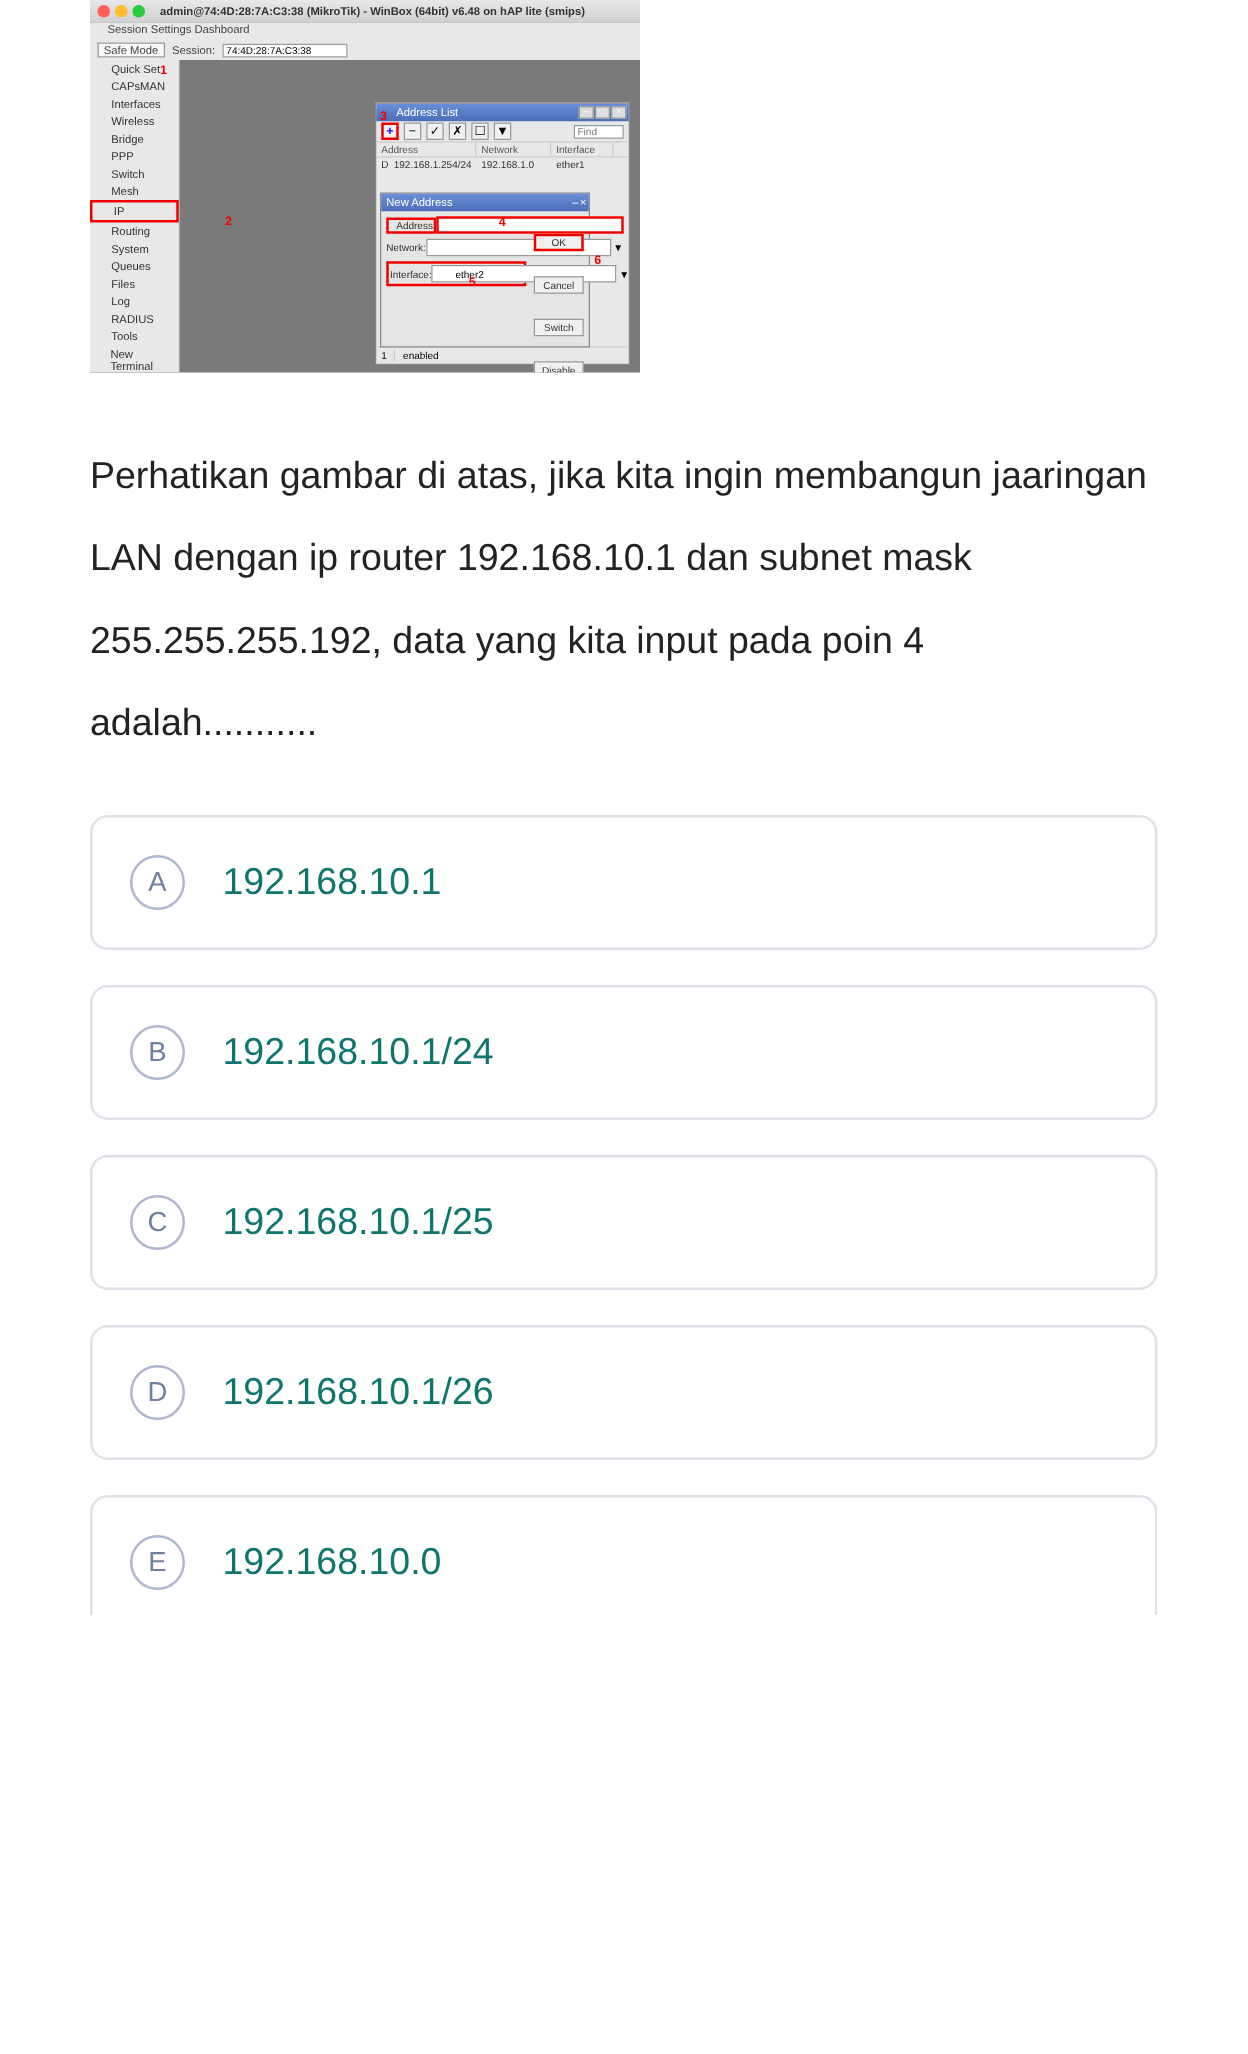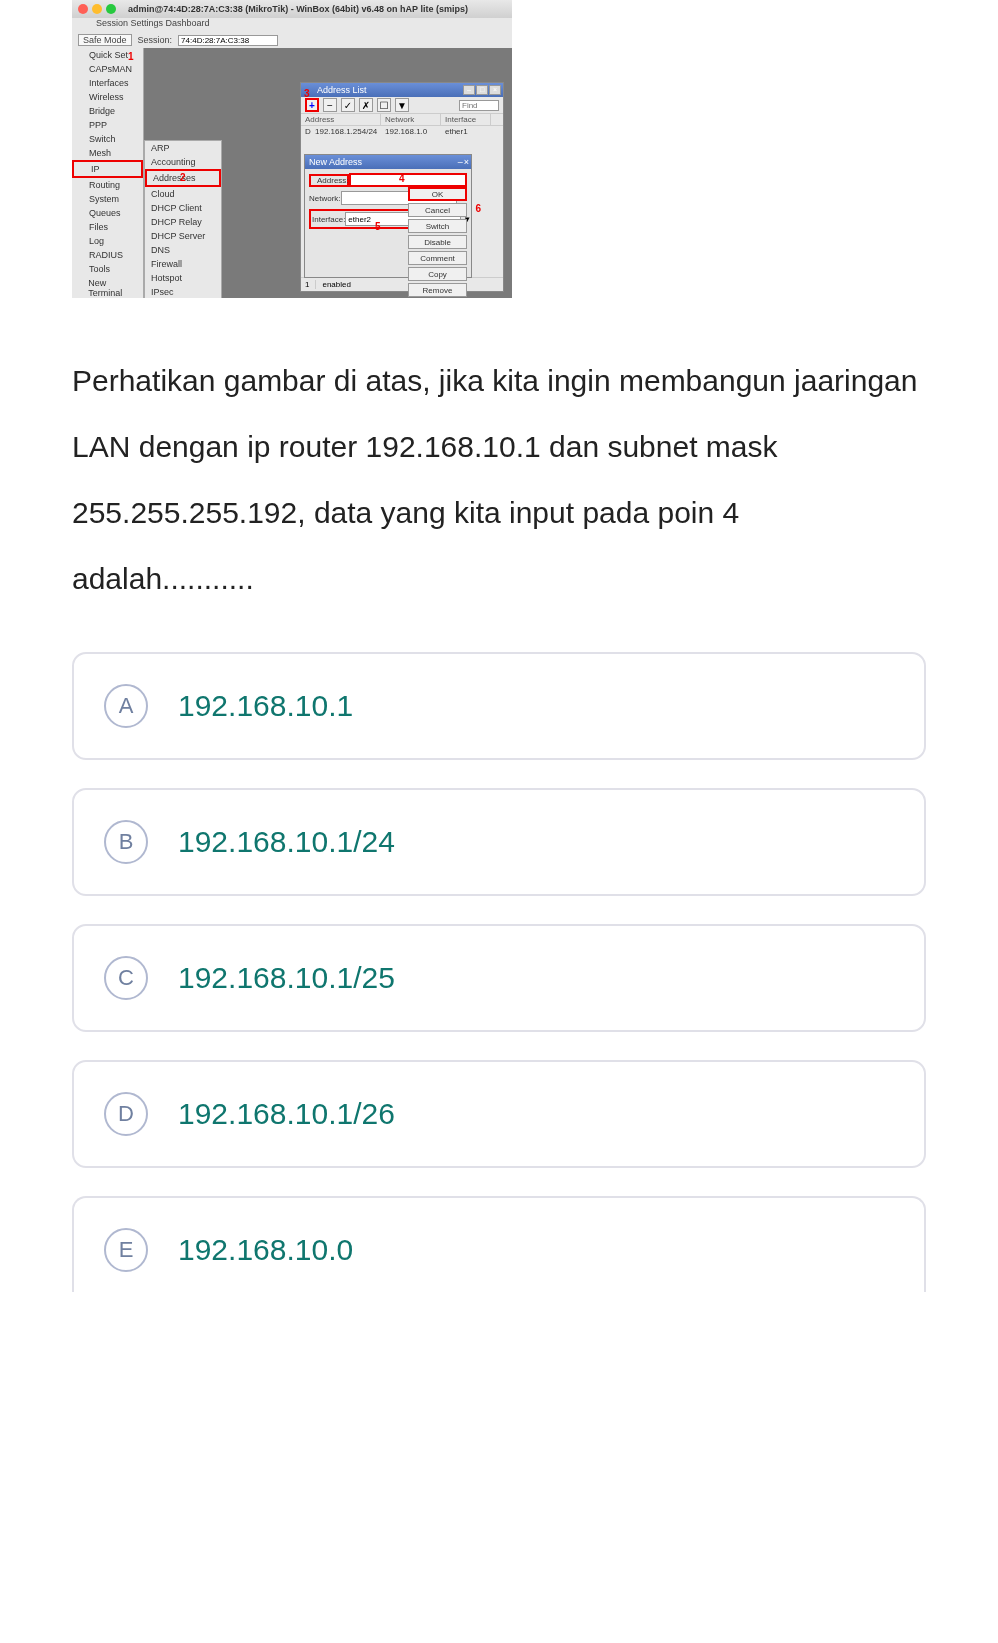--- a/index.html
+++ b/index.html
@@ -2,21 +2,21 @@
 <html><head>
 <meta charset="utf-8">
 <style>
 * { box-sizing: border-box; margin: 0; padding: 0; }
 body { font-family: -apple-system, BlinkMacSystemFont, "Segoe UI", Arial, sans-serif; background: #fff; width: 998px; }
 .screenshot { width: 440px; height: 298px; margin: 0 0 0 72px; position: relative; background: #7a7a7a; overflow: hidden; font-size: 9px; }
 .win-title { position: absolute; top: 0; left: 0; right: 0; height: 18px; background: linear-gradient(#e8e8e8,#d0d0d0); display: flex; align-items: center; padding-left: 6px; gap: 4px; }
 .dot { width: 10px; height: 10px; border-radius: 50%; display: inline-block; }
 .dot.r{background:#ff5f56}.dot.y{background:#ffbd2e}.dot.g{background:#27c93f}
 .win-title-text { margin-left: 8px; font-size: 9px; color: #333; font-weight: bold; }
-.menubar { position: absolute; top: 18px; left: 0; right: 0; height: 14px; background: #e8e8e8; font-size: 9px; color: #444; padding-left: 24px; }
+.menubar { position: absolute; top: 18px; left: 0; right: 0; height: 14px; background: #e8e8e8; font-size: 9px; color: #444; padding-left: 14px; }
 .sessionbar { position: absolute; top: 32px; left: 0; right: 0; height: 16px; background: #e8e8e8; font-size: 9px; color: #444; padding-left: 6px; display: flex; align-items: center; gap: 6px; }
 .sessionbar input { font-size: 8px; width: 100px; border: 1px solid #999; padding: 0 2px; }
 .sidebar { position: absolute; top: 48px; left: 0; width: 72px; bottom: 0; background: #e8e8e8; border-right: 1px solid #aaa; }
 .side-item { font-size: 9px; color: #333; padding: 2px 4px; display: flex; align-items: center; gap: 3px; cursor: pointer; }
 .side-item .ic { width: 10px; height: 10px; display: inline-block; }
 .side-item.ip { border: 2px solid #e00; }
 .red1 { position: absolute; left: 56px; top: 3px; color: #e00; font-weight: bold; font-size: 10px; }
 .submenu { position: absolute; top: 140px; left: 72px; width: 78px; background: #e8e8e8; border: 1px solid #aaa; }
 .sub-item { font-size: 9px; color: #333; padding: 2px 6px; cursor: pointer; }
 .sub-item.addr { border: 2px solid #e00; }
@@ -34,27 +34,27 @@
 .addrlist-head div { padding: 1px 4px; border-right: 1px solid #ccc; }
 .addrlist-row { display: flex; font-size: 8px; color: #333; }
 .addrlist-row div { padding: 1px 4px; }
 .addrlist-foot { position:absolute; bottom:0; left:0; right:0; height:14px; border-top:1px solid #ccc; font-size:8px; padding-left:4px; display:flex; align-items:center;}
 .newaddr { position: absolute; top: 154px; left: 232px; width: 168px; height: 124px; background: #e5e5e5; border: 1px solid #888; z-index: 3; }
 .newaddr-title { height: 14px; background: linear-gradient(#6a8fd8,#4a6fb8); color: #fff; font-size: 9px; padding-left: 4px; display:flex; align-items:center; justify-content:space-between;}
 .newaddr-title .wbtns { display:flex; gap:1px; padding-right:2px;}
 .newaddr-body { position:relative; padding: 4px; }
 .field-row { display: flex; align-items: center; margin-bottom: 4px; font-size: 8px; }
 .field-row label { width: 40px; color:#333; }
-.field-row .inp { flex:1; height: 14px; border: 1px solid #999; background:#fff; font-size:8px; padding:0 2px;}
+.field-row .inp { flex:1; height: 14px; border: 1px solid #999; background:#fff; font-size:8px; padding:0 18px;}
 .field-row.addr-row label { border:2px solid #e00; padding:0 6px;}
 .field-row.addr-row .inp { border:2px solid #e00; }
 .red4 { position:absolute; left:94px; top:4px; color:#e00; font-weight:bold; font-size:10px; z-index:4;}
 .field-row.iface-row { border:2px solid #e00; padding:1px;}
 .red5 { position:absolute; left:70px; top:52px; color:#e00; font-weight:bold; font-size:10px;}
-.btns-col { position:absolute; right:4px; top:18px; width:59px; display:flex; flex-direction:column; gap:2px;}
+.btns-col { position:absolute; right:4px; top:18px; width:40px; display:flex; flex-direction:column; gap:20px;}
 .dbtn { height:14px; border:1px solid #999; background:#f0f0f0; font-size:8px; display:flex; align-items:center; justify-content:center; color:#333;}
 .dbtn.ok { border:2px solid #e00;}
 .red6 { position:absolute; right:-10px; top:34px; color:#e00; font-weight:bold; font-size:10px;}
 .question { margin: 50px 72px 0 72px; font-size: 30px; color: #222; line-height: 2.2; }
 .choices { margin: 40px 72px 0 72px; display: flex; flex-direction: column; gap: 28px; }
 .choice { border: 2px solid #e0e0e8; border-radius: 14px; padding: 30px 30px; display: flex; align-items: center; gap: 30px; cursor: pointer; background: #fff; }
 .choice-letter { width: 44px; height: 44px; border: 2px solid #b0b8d0; border-radius: 50%; display: flex; align-items: center; justify-content: center; font-size: 22px; color: #7080a0; flex-shrink: 0; }
 .choice-text { font-size: 30px; color: #0f766e; }
 .choice.last { border-bottom-left-radius:0; border-bottom-right-radius:0; border-bottom:none; padding-bottom:20px;}
 </style>
@@ -141,34 +141,20 @@
           <span class="ic"></span>
           <span>Tools</span>
         </div>
       <div class="side-item">
           <span class="ic"></span>
           <span>New Terminal</span>
         </div>
 
     </div>
   </div>
-  <div class="submenu">
-    <div class="sub-item">ARP</div>
-    <div class="sub-item">Accounting</div>
-    <div class="sub-item addr">Addresses</div>
-    <div class="sub-item">Cloud</div>
-    <div class="sub-item">DHCP Client</div>
-    <div class="sub-item">DHCP Relay</div>
-    <div class="sub-item">DHCP Server</div>
-    <div class="sub-item">DNS</div>
-    <div class="sub-item">Firewall</div>
-    <div class="sub-item">Hotspot</div>
-    <div class="sub-item">IPsec</div>
-
-  </div>
   <span class="red2">2</span>
   <div class="addrlist">
     <div class="addrlist-title">
       <span>Address List</span>
       <span class="wbtns">
           <span class="wbtn">–</span>
           <span class="wbtn">□</span>
           <span class="wbtn">×</span>
         </span>
     </div>

